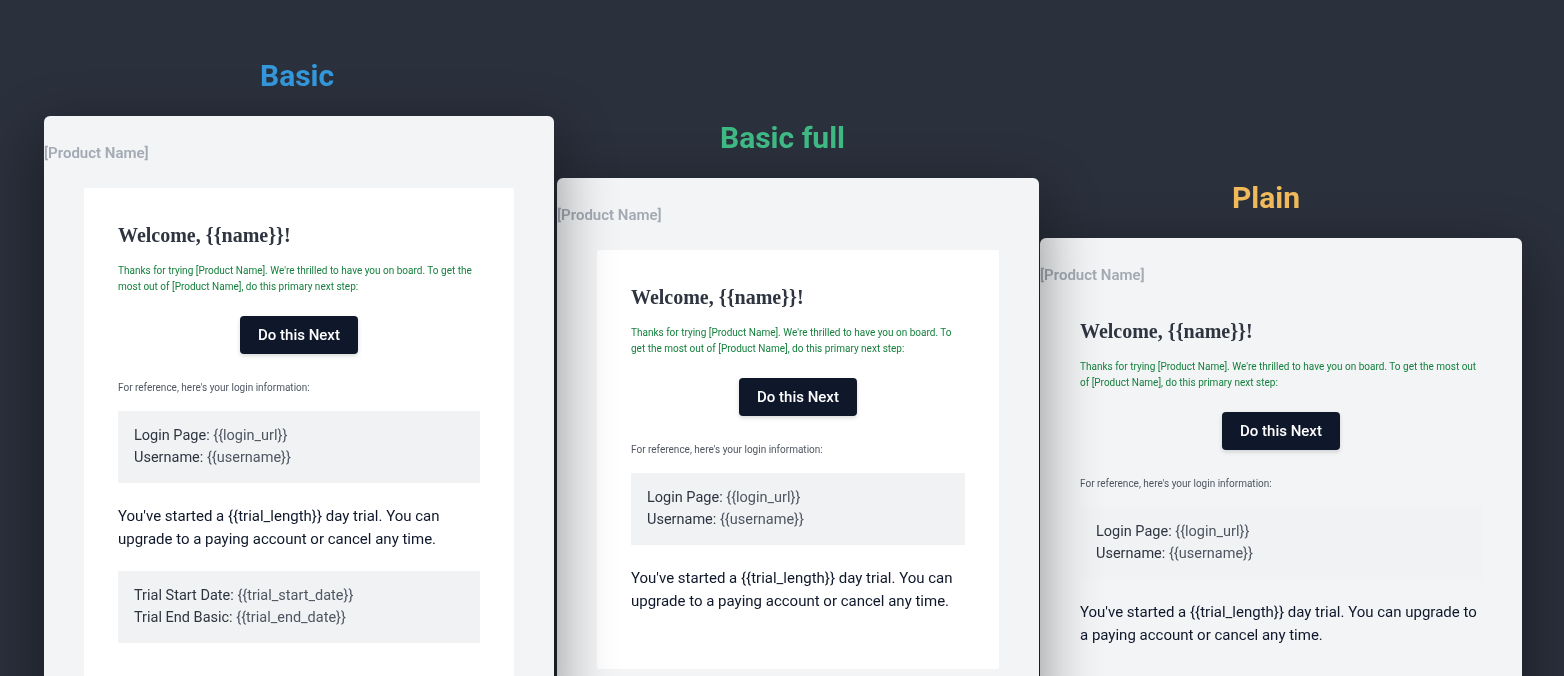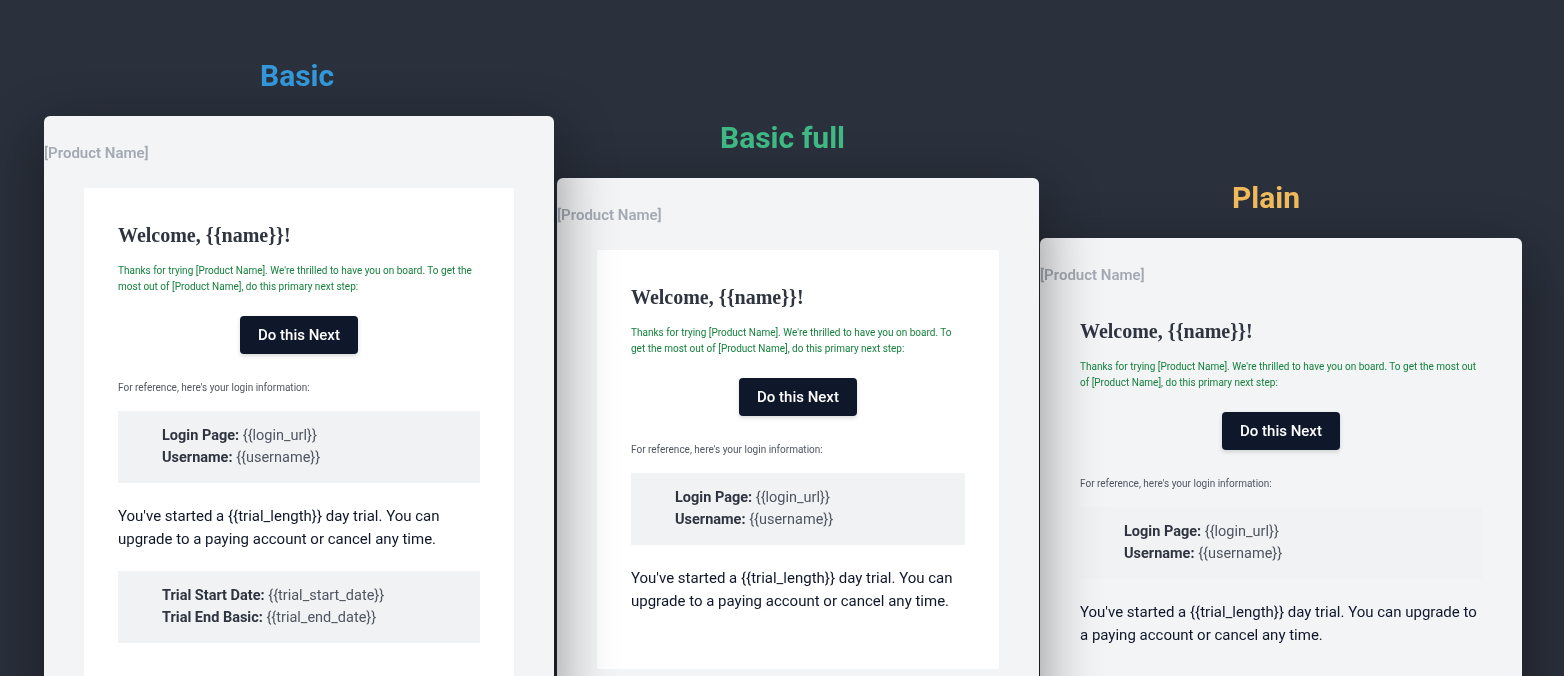--- a/index.html
+++ b/index.html
@@ -82,21 +82,21 @@
     margin-bottom: 18px;
   }
   .info-box {
     background: #f0f2f4;
     padding: 14px 16px;
     margin-bottom: 22px;
     font-size: 14.5px;
     line-height: 1.5;
     color: #4f5661;
   }
-  .info-box .row strong { color: #2f3540; font-weight: 700; margin-left: 28px; }
+  .info-box .row strong { color: #2f3540; font-weight: 400; }
   p.trial-text, p.questions-text {
     font-size: 15px;
     color: #0f172a;
     line-height: 1.55;
     margin-bottom: 20px;
   }
 </style>
 </head>
 <body>
 

